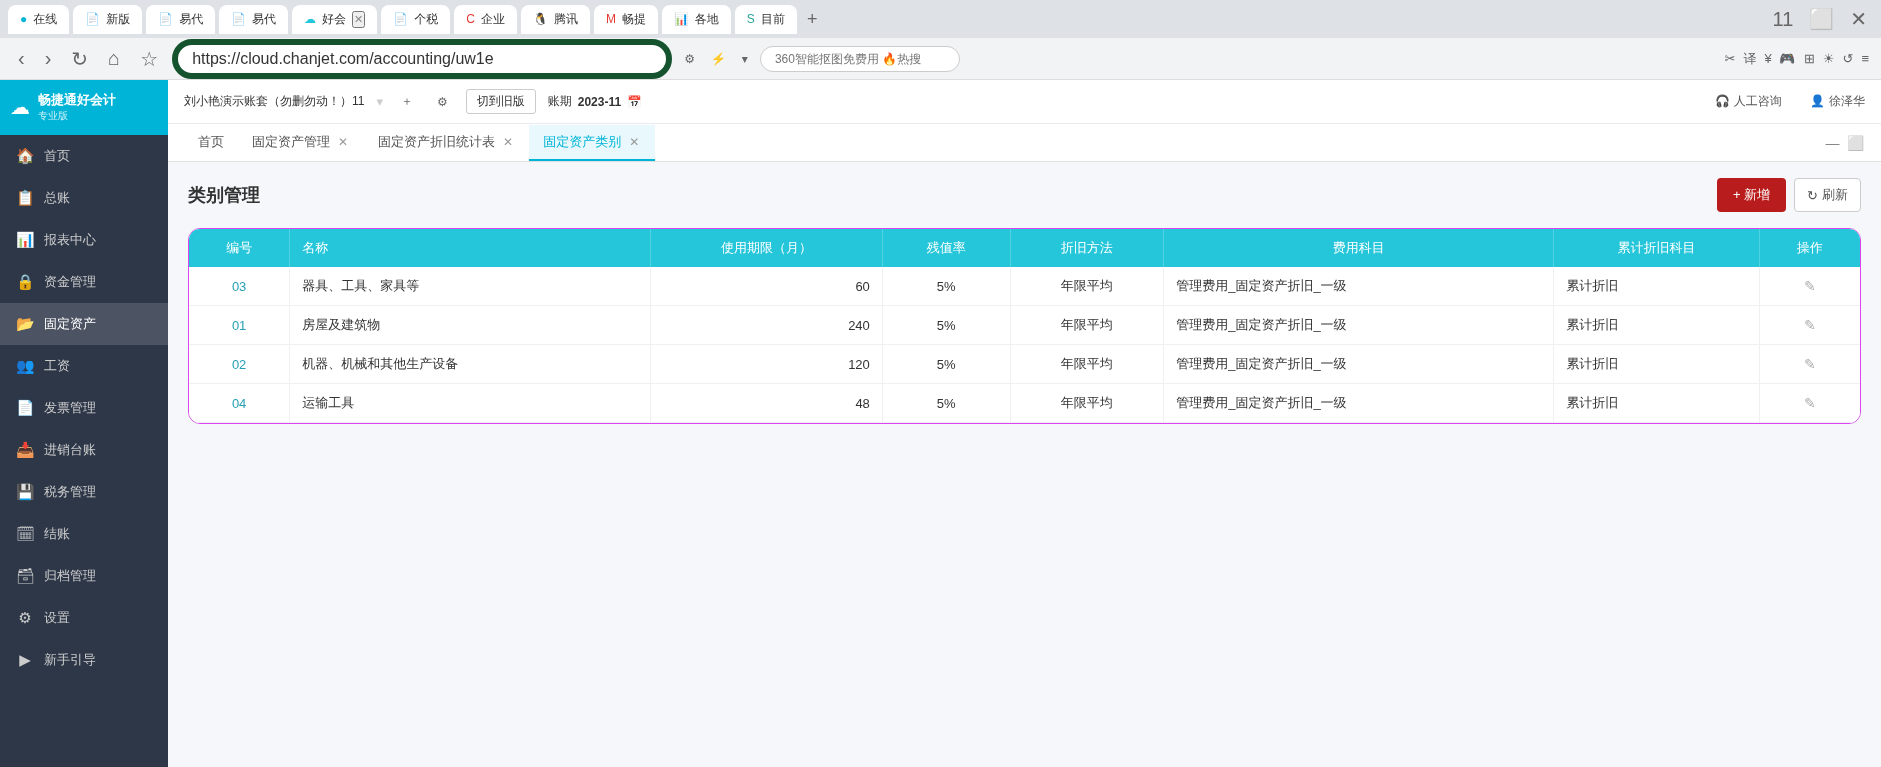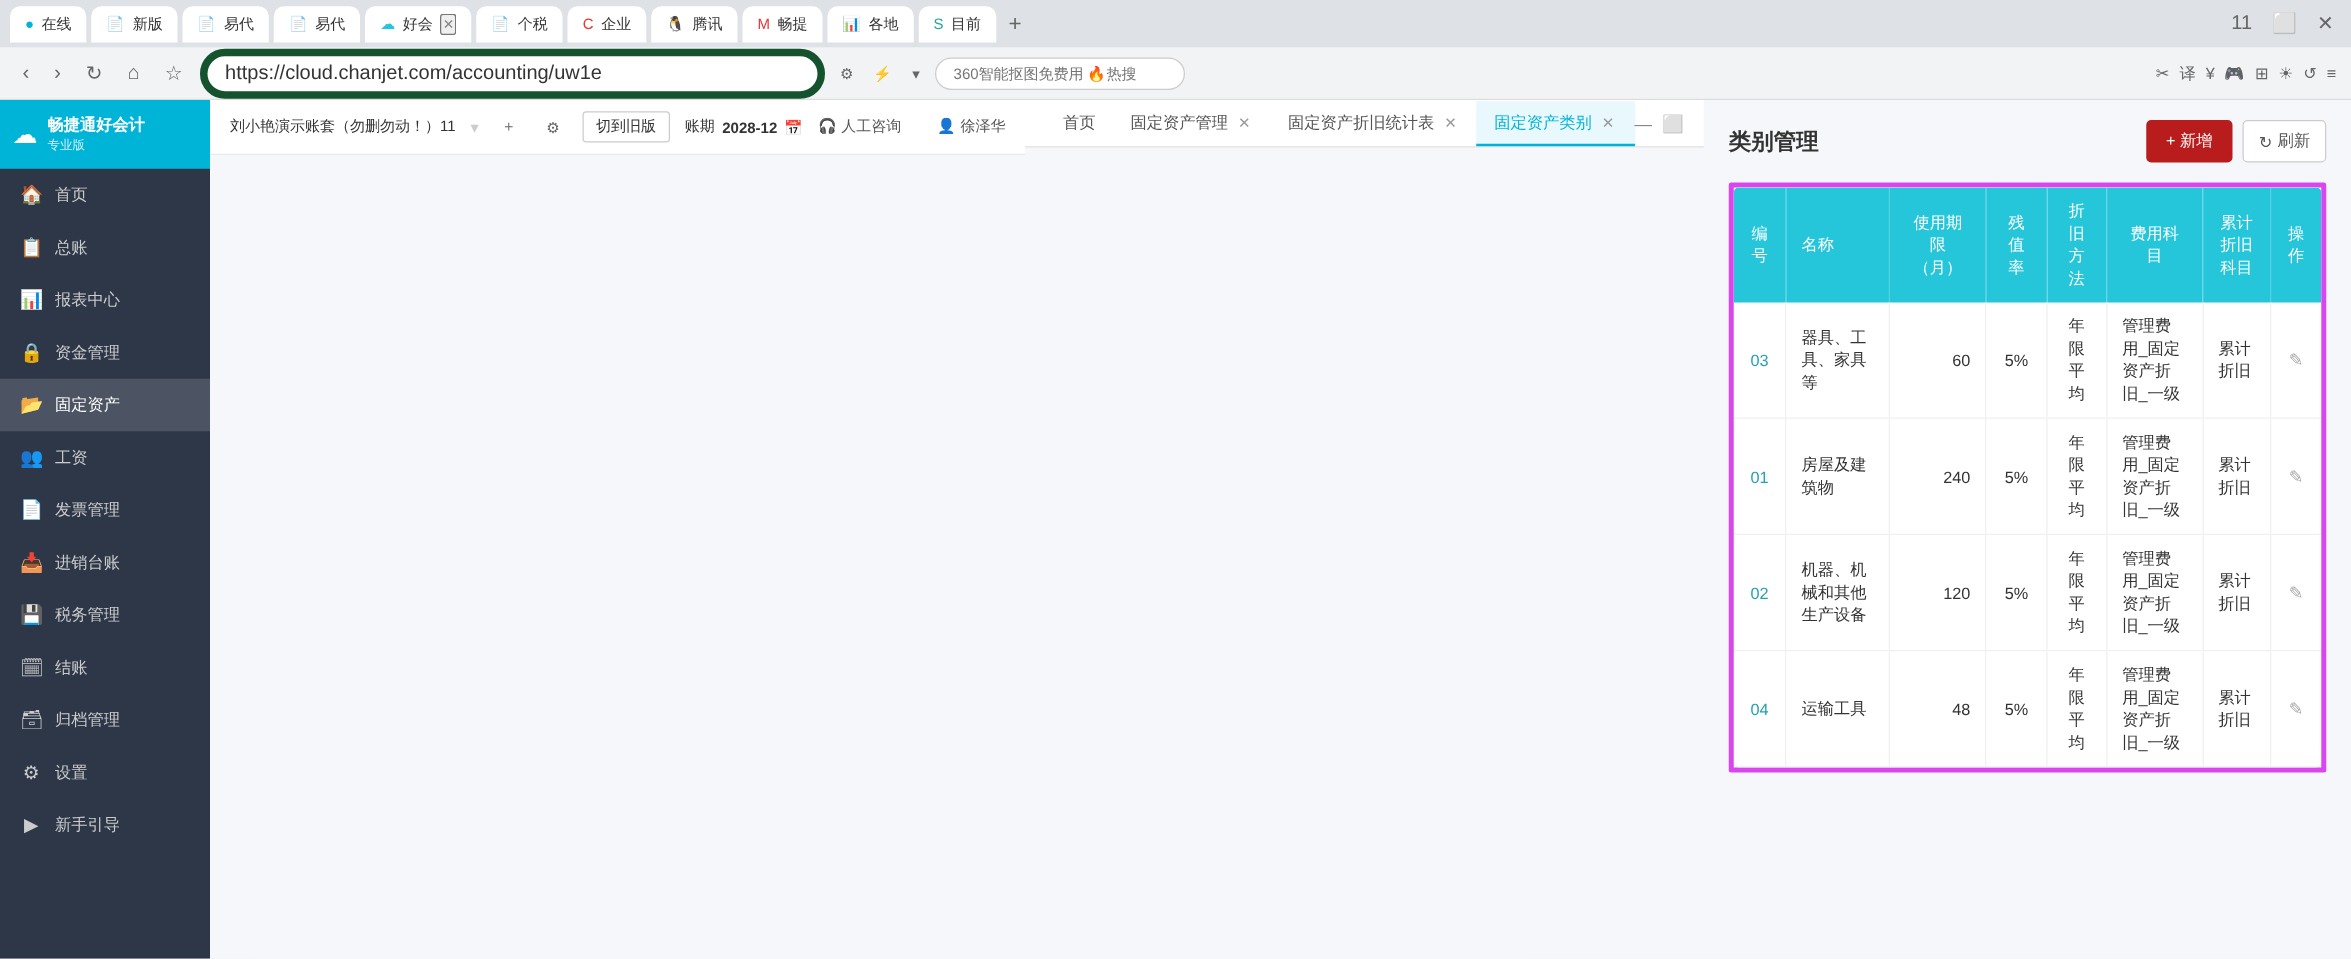--- a/index.html
+++ b/index.html
@@ -7,40 +7,40 @@
 
     
     .browser-chrome { background: #dee1e6; height: 38px; display: flex; align-items: center; padding: 0 8px; gap: 4px; }
     .browser-tab { background: #fff; border-radius: 8px 8px 0 0; padding: 6px 12px; font-size: 12px; display: flex; align-items: center; gap: 6px; max-width: 160px; white-space: nowrap; overflow: hidden; color: #333; }
     .browser-tab.active { background: #fff; }
     .browser-tab .tab-close { color: #888; cursor: pointer; font-size: 11px; }
     .tab-add { background: none; border: none; font-size: 18px; color: #666; cursor: pointer; padding: 0 6px; }
 
     
     .address-bar-row { background: #f1f3f4; height: 42px; display: flex; align-items: center; padding: 0 12px; gap: 8px; border-bottom: 1px solid #ddd; }
-    .nav-btn { background: none; border: none; cursor: pointer; color: #666; font-size: 16px; padding: 4px 6px; border-radius: 50%; }
+    .nav-btn { background: none; border: none; cursor: pointer; color: #666; font-size: 20px; padding: 4px 6px; border-radius: 50%; }
     .address-input { flex: 1; background: #fff; border: 6px solid #14532d; border-radius: 20px; padding: 5px 14px; font-size: 16px; color: #333; max-width: 500px; }
     .browser-search { background: #fff; border: 1px solid #ccc; border-radius: 20px; padding: 5px 14px; font-size: 12px; color: #333; width: 200px; }
     .browser-actions { display: flex; align-items: center; gap: 8px; margin-left: auto; }
     .browser-action-btn { background: none; border: none; cursor: pointer; color: #666; font-size: 13px; }
 
     
     .app-container { display: flex; height: calc(767px - 80px); }
 
     
     .sidebar { width: 168px; background: #2d3748; display: flex; flex-direction: column; overflow: hidden; flex-shrink: 0; }
     .sidebar-logo { background: #00b4d8; padding: 12px 10px; display: flex; align-items: center; gap: 8px; }
     .sidebar-logo-text { color: #fff; font-size: 13px; font-weight: bold; line-height: 1.3; }
     .sidebar-logo-sub { font-size: 10px; color: rgba(255,255,255,0.8); }
     .sidebar-item { display: flex; align-items: center; gap: 10px; padding: 12px 16px; color: #ccc; cursor: pointer; font-size: 13px; }
     .sidebar-item.active { background: rgba(255,255,255,0.15); color: #fff; }
     .sidebar-item-icon { font-size: 15px; width: 18px; text-align: center; }
 
     
-    .main-content { flex: 1; background: #f5f7fa; display: flex; overflow: hidden; }
+    .main-content { flex: 1; background: #f5f7fa; display: flex; flex-direction: column; overflow: hidden; }
 
     
     .app-header { background: #fff; border-bottom: 1px solid #e8eaed; padding: 6px 16px; display: flex; align-items: center; gap: 12px; height: 44px; }
     .header-user { font-size: 12px; color: #333; }
     .header-period { font-size: 12px; color: #333; display: flex; align-items: center; gap: 6px; }
     .header-switch-btn { border: 1px solid #ccc; background: #fff; border-radius: 3px; padding: 3px 10px; font-size: 12px; cursor: pointer; color: #333; }
     .header-right { margin-left: auto; display: flex; align-items: center; gap: 29px; font-size: 12px; color: #555; }
 
     
     .page-tabs { background: #fff; border-bottom: 1px solid #e0e0e0; display: flex; align-items: center; padding: 0 16px; height: 38px; gap: 0; }
@@ -62,21 +62,21 @@
     .data-table { width: 100%; border-collapse: collapse; background: #fff; border-radius: 4px; overflow: hidden; }
     .data-table thead tr { background: #26c6da; color: #fff; }
     .data-table thead th { padding: 10px 12px; font-weight: normal; font-size: 13px; text-align: center; border-right: 1px solid rgba(255,255,255,0.2); }
     .data-table thead th:last-child { border-right: none; }
     .data-table tbody tr { border-bottom: 1px solid #f0f0f0; }
     .data-table tbody td { padding: 10px 12px; font-size: 13px; color: #333; text-align: center; border-right: 1px solid #f0f0f0; }
     .data-table tbody td:last-child { border-right: none; }
     .data-table tbody td.code-cell { color: #26a0b5; text-align: center; }
     .data-table tbody td.name-cell { text-align: left; }
     .edit-icon { color: #aaa; cursor: pointer; font-size: 14px; }
-    .table-wrapper { border: 4px solid #d946ef; border-radius: 2px; overflow: hidden; }
+    .table-wrapper { border: 1px solid #d946ef; border-radius: 12px; overflow: hidden; }
   </style>
 </head>
 <body>
 
 <div class="browser-chrome">
   <div class="browser-tab">
     <span style="color:#00b4d8;font-size:12px;">●</span>
     <span>在线</span>
   </div>
   <div class="browser-tab">
@@ -219,21 +219,21 @@
   <div class="main-content">
 
     <div class="app-header">
       <span class="header-user">刘小艳演示账套（勿删勿动！）11</span>
       <span style="color:#ccc;">▾</span>
       <button class="nav-btn" style="font-size:12px;">＋</button>
       <button class="nav-btn" style="font-size:12px;">⚙</button>
       <button class="header-switch-btn">切到旧版</button>
       <span class="header-period">
         <span>账期</span>
-        <strong>2028-12</strong>
+        <strong>2023-11</strong>
         <span>📅</span>
       </span>
       <div class="header-right">
         <span>
           <span>🎧</span>
           <span>人工咨询</span>
         </span>
         <span>
           <span>👤</span>
           <span>徐泽华</span>

